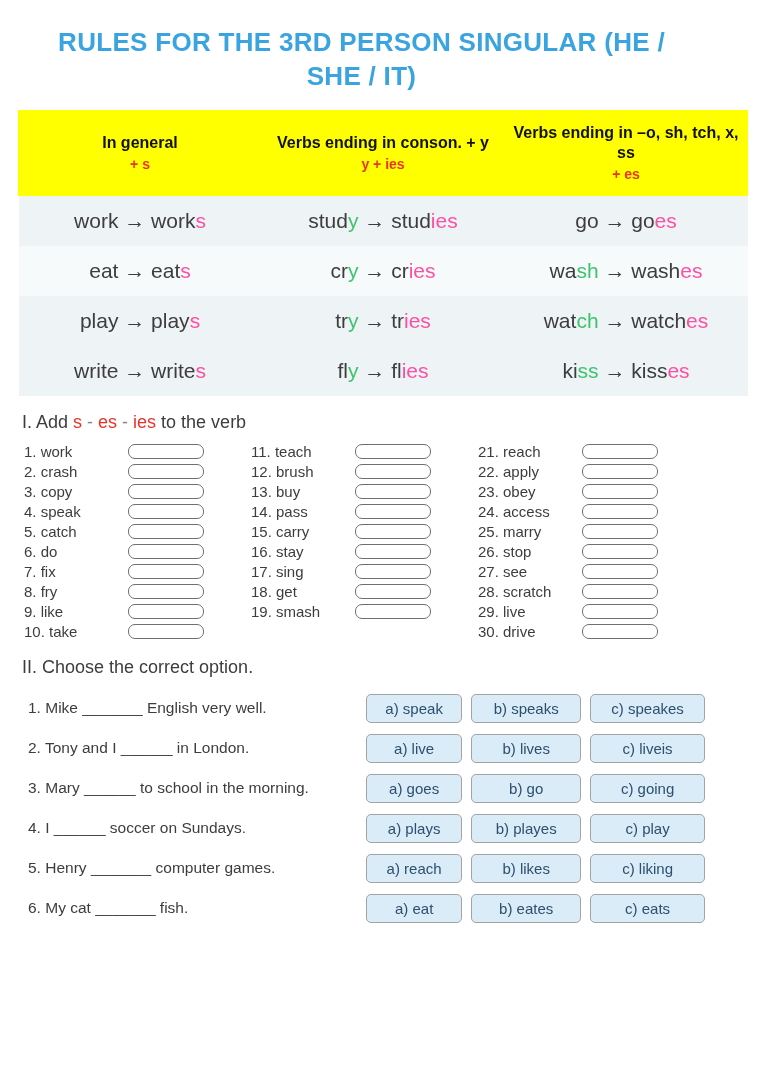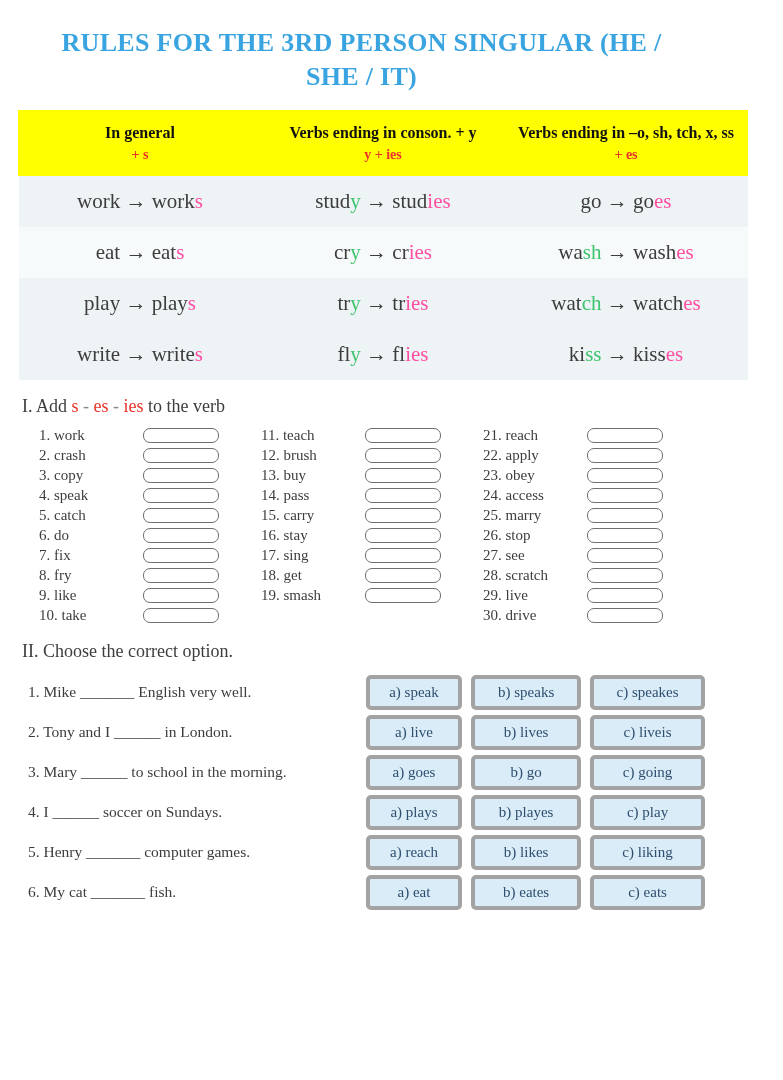--- a/index.html
+++ b/index.html
@@ -13,21 +13,20 @@
     font-family: "Liberation Sans", sans-serif;
     color: #333333;
     -webkit-font-smoothing: antialiased;
   }
   .page {
     width: 723px;
     min-height: 1080px;
     box-sizing: border-box;
     padding: 22px 18px 10px 18px;
     position: relative;
-    font-family: Liberation Serif, serif;
   }
 
   
   .worksheet-title {
     text-align: center;
     color: #3aa4e0;
     font-size: 26px;
     font-weight: bold;
     line-height: 1.3;
     letter-spacing: 0.3px;
@@ -80,21 +79,21 @@
   }
   .sec-head .s { color: #e8342a; }
   .sec-head .es { color: #e8342a; }
   .sec-head .ies { color: #e8342a; }
   .sec-head .dash { color: #888888; }
 
   
   .ex1 {
     display: flex;
     gap: 0px;
-    margin: 0 0 0 21px;
+    margin: 0 0 0 6px;
   }
   .ex1-col {
     width: 243px;
     display: flex;
     flex-direction: column;
   }
   .ex1-row {
     display: flex;
     align-items: center;
     height: 20px;
@@ -125,21 +124,21 @@
   }
   .q-text {
     width: 345px;
     font-size: 15.5px;
     color: #3d3d3d;
     white-space: nowrap;
   }
   .opt {
     display: inline-block;
     background: #d9ecf7;
-    border: 4px solid #a3a3a3;
+    border: 1px solid #a3a3a3;
     border-radius: 5px;
     color: #2f4f6f;
     font-size: 15px;
     padding: 5px 4px;
     text-align: center;
     box-sizing: border-box;
     margin-right: 9px;
   }
   .opt-a { width: 98px; }
   .opt-b { width: 112px; }

